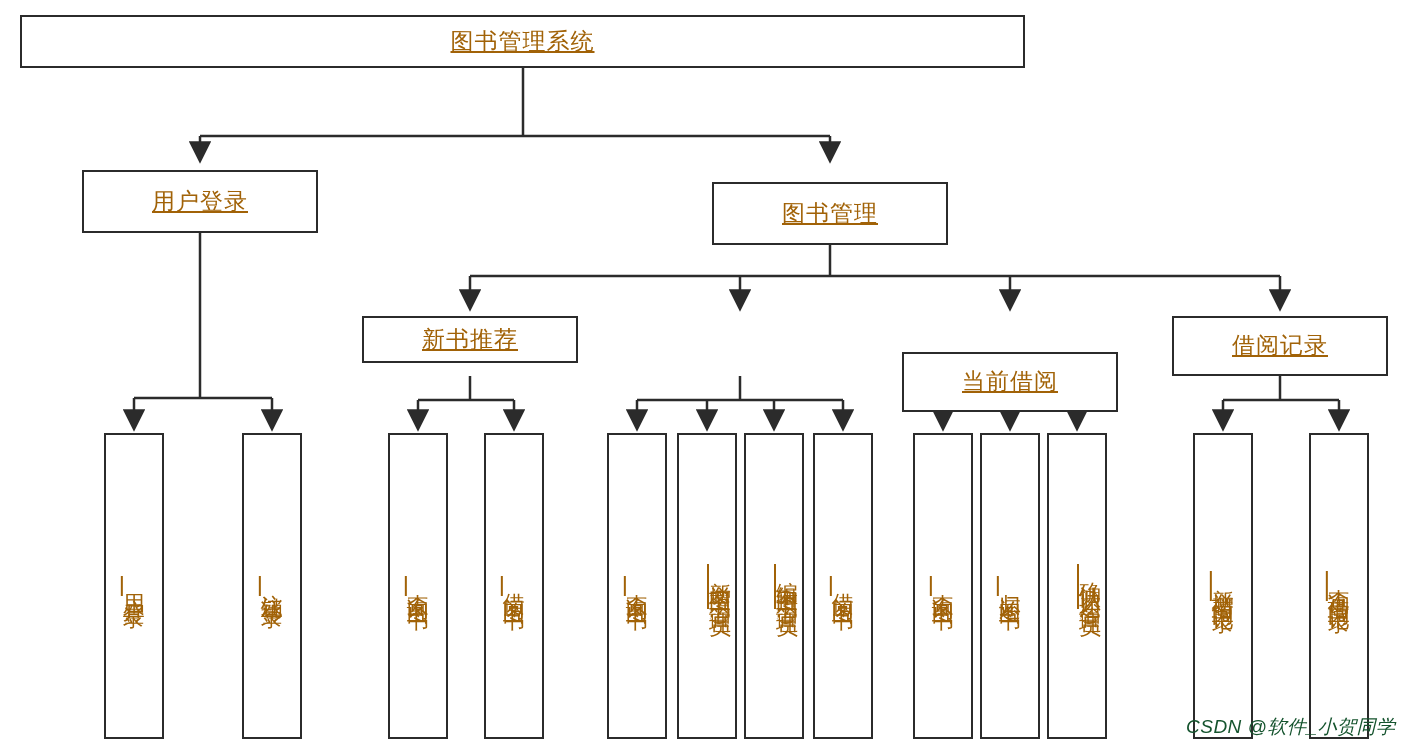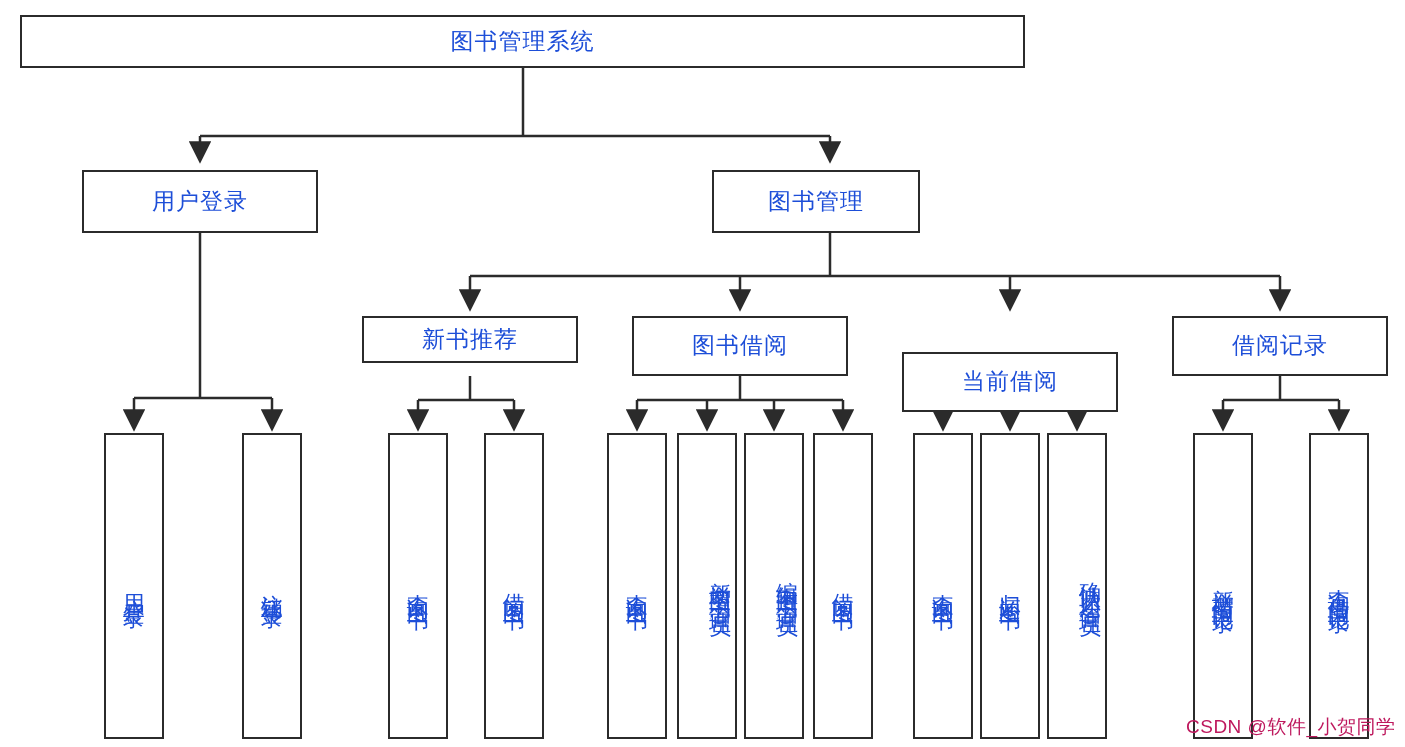--- a/index.html
+++ b/index.html
@@ -22,25 +22,26 @@
     left: 0;
     top: 0;
     width: 1405px;
     height: 747px;
   }
   .node {
     position: absolute;
     box-sizing: border-box;
     border: 2.5px solid #2b2b2b;
     background: #ffffff;
-    color: #1d4ed8;
+    color: #a16207;
     display: flex;
     align-items: center;
     justify-content: center;
     z-index: 2;
+    text-decoration: underline;
   }
   .node.horiz {
     font-size: 23px;
     letter-spacing: 1px;
     line-height: 1.2;
   }
   .node.vert {
     writing-mode: vertical-rl;
     text-orientation: upright;
     font-size: 22px;
@@ -55,25 +56,26 @@
     align-items: center;
   }
   .node.vert > span {
     display: block;
   }
   .watermark {
     position: absolute;
     left: 1186px;
     top: 714px;
     font-size: 19px;
-    color: #be185d;
+    color: #14532d;
     letter-spacing: 0.5px;
     white-space: nowrap;
     z-index: 3;
     font-family: "Liberation Sans", "DejaVu Sans", sans-serif;
+    font-style: italic;
   }
 </style>
 </head>
 <body>
 
 <div id="canvas">
 
   <svg id="edges" viewBox="0 0 1405 747" xmlns="http://www.w3.org/2000/svg">
     <defs>
       <marker id="arrow" viewBox="0 0 12 12" refX="10" refY="6" markerWidth="9" markerHeight="9" orient="auto-start-reverse">
@@ -124,29 +126,26 @@
     </g>
   </svg>
 
   <div class="node horiz" style="left:20px; top:15px; width:1005px; height:53px;">
     <span>图书管理系统</span>
   </div>
 
   <div class="node horiz" style="left:82px; top:170px; width:236px; height:63px;">
     <span>用户登录</span>
   </div>
-  <div class="node horiz" style="left:712px; top:170px; width:208px; height:63px;">
+  <div class="node horiz" style="left:712px; top:182px; width:236px; height:63px;">
     <span>图书管理</span>
   </div>
 
   <div class="node horiz" style="left:362px; top:316px; width:216px; height:47px;">
     <span>新书推荐</span>
-  </div>
-  <div class="node horiz" style="left:632px; top:316px; width:216px; height:60px;">
-    <span>图书借阅</span>
   </div>
   <div class="node horiz" style="left:902px; top:316px; width:216px; height:60px;margin-top:36px;">
     <span>当前借阅</span>
   </div>
   <div class="node horiz" style="left:1172px; top:316px; width:216px; height:60px;text-align:center;">
     <span>借阅记录</span>
   </div>
 
   <div class="node vert centered" style="left:104px; top:433px; width:60px; height:306px;">
     <span>用户登录</span>

